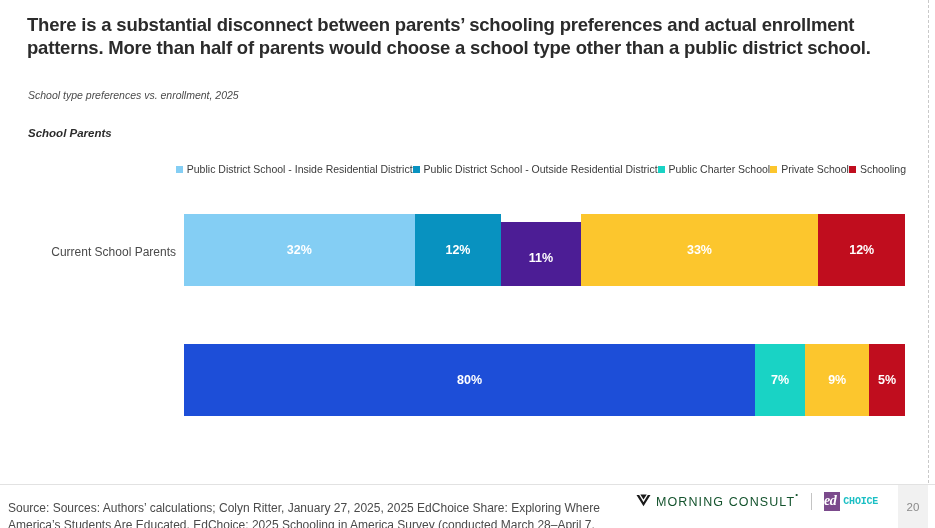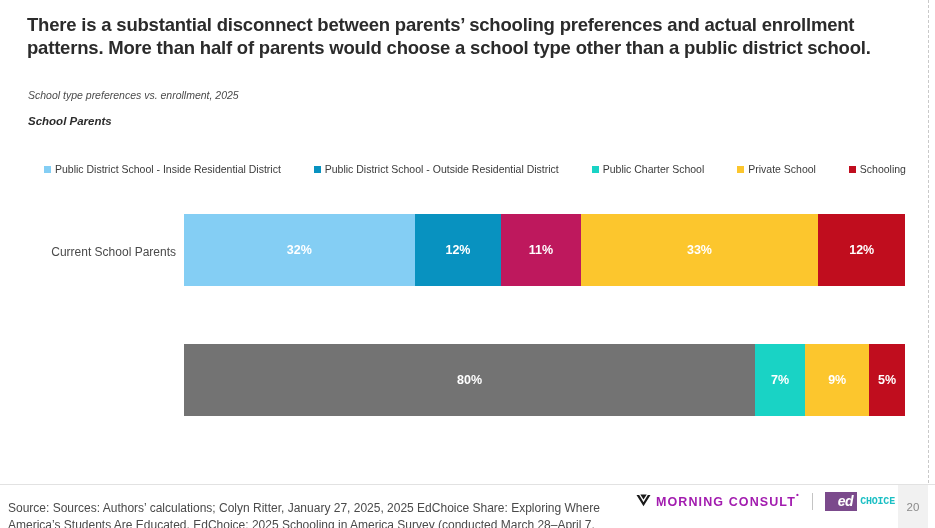--- a/index.html
+++ b/index.html
@@ -42,35 +42,35 @@
     position: absolute;
     left: 28px;
     top: 89px;
     font-size: 10.5px;
     font-style: italic;
     color: #4a4a4a;
   }
   .group-label {
     position: absolute;
     left: 28px;
-    top: 115px;
+    top: 127px;
     font-size: 11.5px;
     font-style: italic;
     font-weight: bold;
     color: #2b2b2b;
   }
 
   
   .legend {
     position: absolute;
     left: 44px;
     top: 164px;
     width: 862px;
     display: flex;
-    justify-content: space-between;
+    justify-content: flex-end;
     align-items: center;
   }
   .legend-item {
     display: flex;
     align-items: center;
     gap: 4px;
     white-space: nowrap;
   }
   .legend-swatch {
     width: 7px;
@@ -189,23 +189,23 @@
     gap: 9px;
   }
   .mc-logo {
     display: flex;
     align-items: center;
     gap: 5px;
   }
   .mc-mark { display: block; }
   .mc-word {
     font-size: 12.5px;
-    font-weight: bold;
+    font-weight: normal;
     letter-spacing: 1.1px;
-    color: #a21caf;
+    color: #14532d;
     position: relative;
   }
   .mc-word sup {
     font-size: 8px;
     position: relative;
     top: -4px;
     left: 0px;
   }
   .brand-divider {
     width: 1px;
@@ -214,26 +214,26 @@
     margin: 0 3px;
   }
   .ed-logo {
     display: flex;
     align-items: center;
     gap: 3px;
   }
   .ed-box {
     background: #7B4A8C;
     color: #ffffff;
-    font-family: Liberation Sans, sans-serif;
+    font-family: Liberation Serif, serif;
     font-style: italic;
     font-weight: bold;
     font-size: 14px;
     line-height: 1;
-    padding: 2px 4px 3px 13px;
+    padding: 2px 4px 3px 0;
     letter-spacing: -0.5px;
   }
   .ed-choice {
     color: #1BBFC4;
     font-size: 10px;
     font-weight: bold;
     letter-spacing: -0.2px;
     font-family: Liberation Mono, monospace;
   }
 </style>
@@ -272,34 +272,34 @@
 <div class="chart" id="chart">
     <div class="row row-1">
       <div class="row-label">Current School Parents</div>
       <div class="bar">
         <div class="seg" style="background: rgb(132, 206, 244); width: 32%;">
           <span class="seg-label">32%</span>
         </div>
         <div class="seg" style="background: rgb(8, 146, 192); width: 12%;">
           <span class="seg-label">12%</span>
         </div>
-        <div class="seg" style="background: #be185d; width: 11%;">
+        <div class="seg" style="background: #4c1d95; width: 11%; margin-top: 8px;">
           <span class="seg-label">11%</span>
         </div>
         <div class="seg" style="background: rgb(252, 198, 45); width: 33%;">
           <span class="seg-label">33%</span>
         </div>
         <div class="seg" style="background: rgb(192, 13, 30); width: 12%;">
           <span class="seg-label">12%</span>
         </div>
       </div>
     </div>
     <div class="row row-2">
       <div class="bar">
-        <div class="seg" style="background: #737373; width: 80%;">
+        <div class="seg" style="background: #1d4ed8; width: 80%;">
           <span class="seg-label">80%</span>
         </div>
         <div class="seg" style="background: rgb(25, 211, 197); width: 7%;">
           <span class="seg-label">7%</span>
         </div>
         <div class="seg" style="background: rgb(252, 198, 45); width: 9%;">
           <span class="seg-label">9%</span>
         </div>
         <div class="seg" style="background: rgb(192, 13, 30); width: 5%;">
           <span class="seg-label">5%</span>

